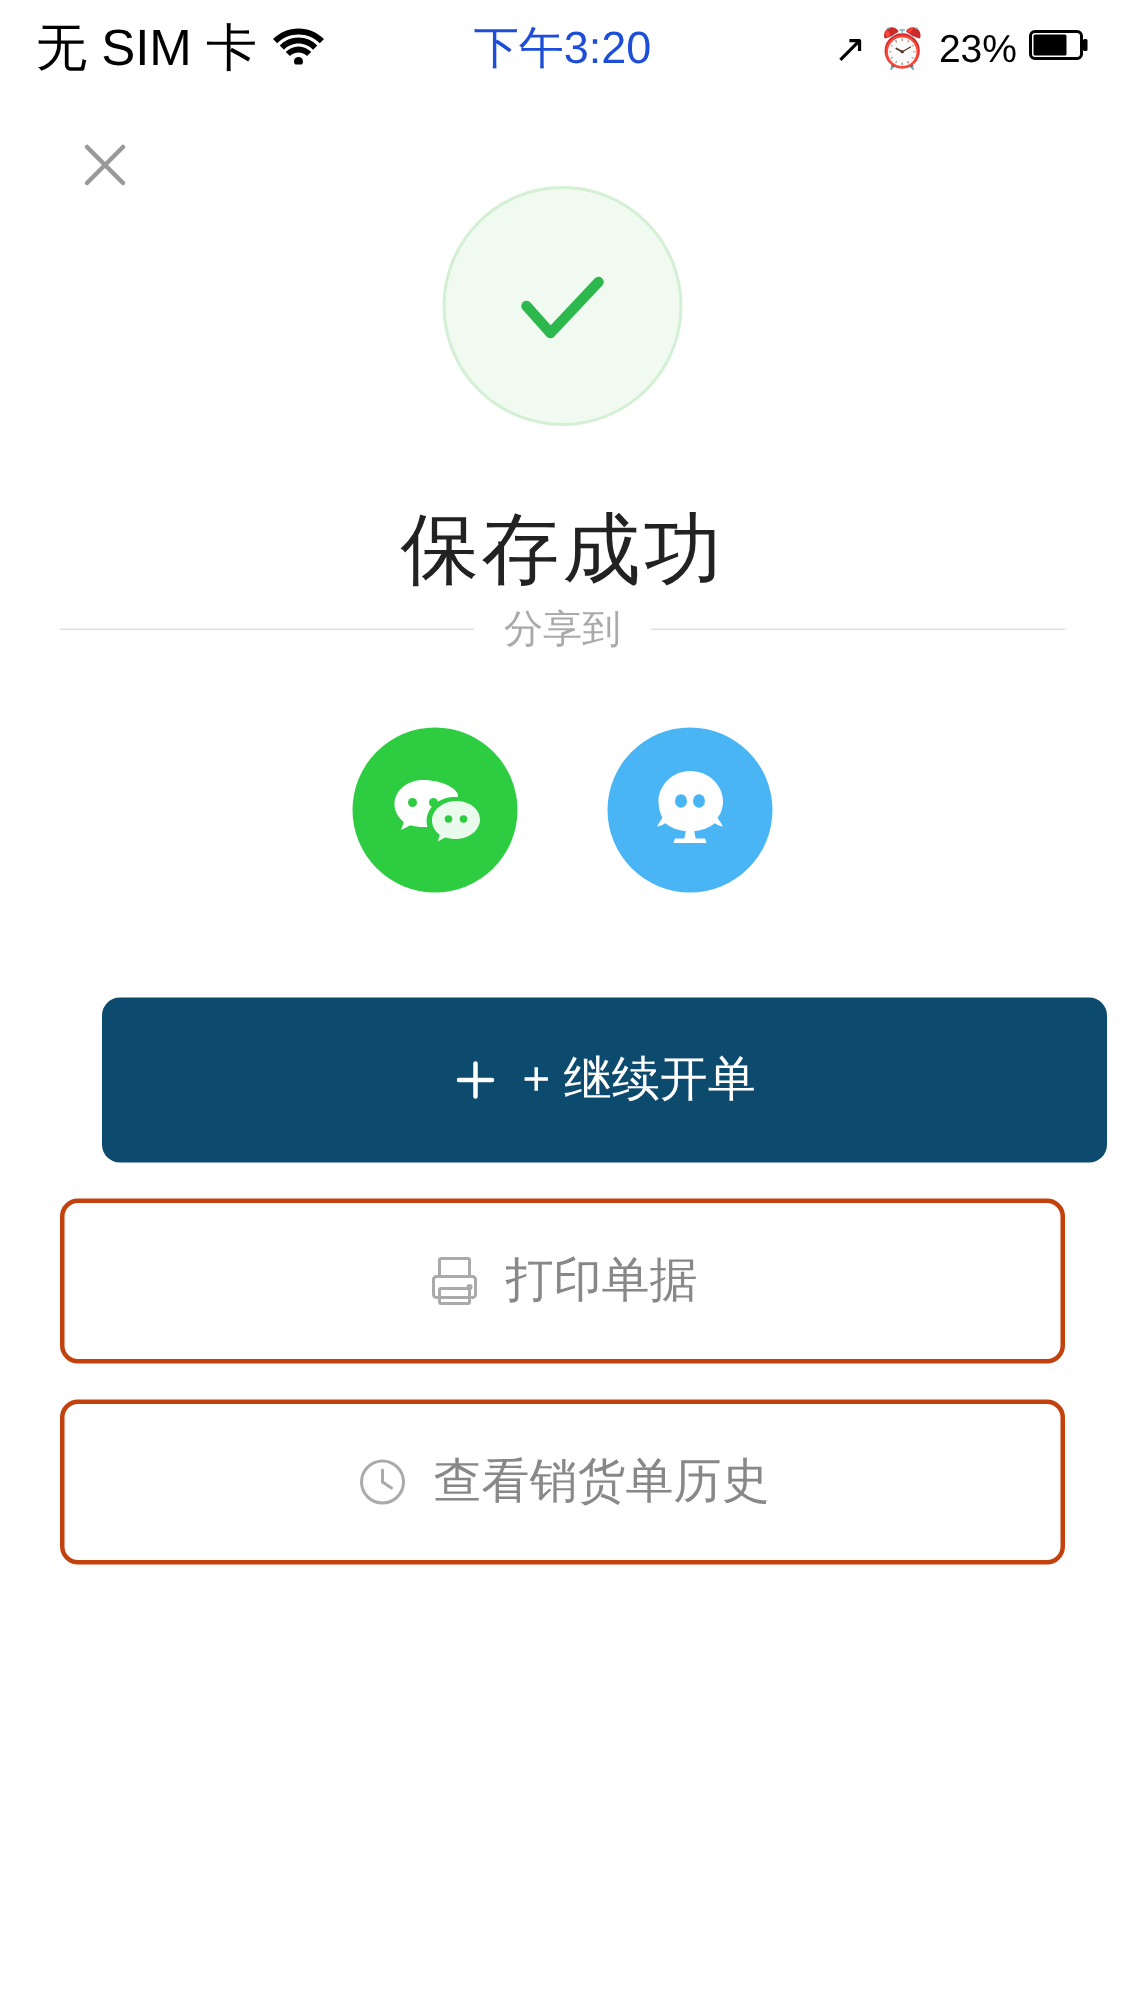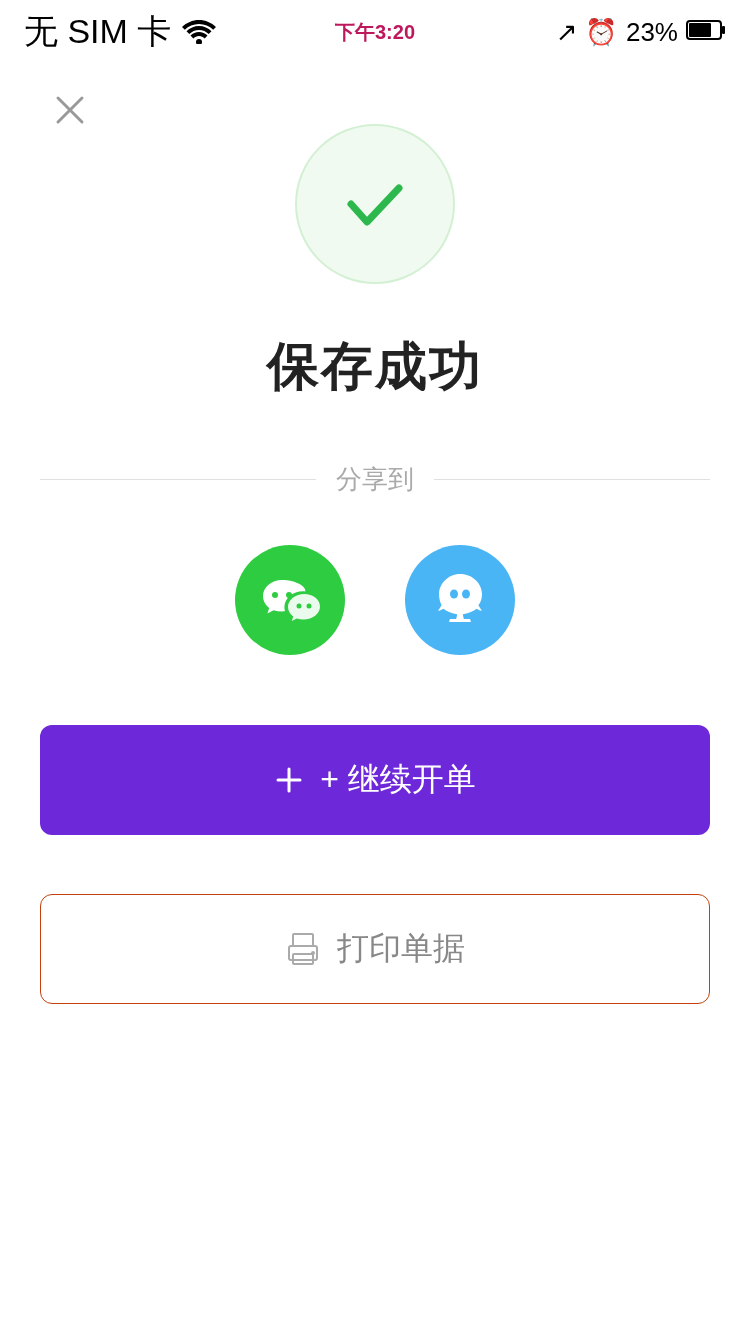--- a/index.html
+++ b/index.html
@@ -36,23 +36,23 @@
       font-weight: 500;
       color: #000;
     }
 
     .wifi-icon svg {
       width: 36px;
       height: 26px;
     }
 
     .status-center {
-      font-size: 20px;
-      font-weight: 700;
-      color: #be185d;
+      font-size: 30px;
+      font-weight: 400;
+      color: #1d4ed8;
       position: absolute;
       left: 50%;
       transform: translateX(-50%);
     }
 
     .status-right {
       display: flex;
       align-items: center;
       gap: 8px;
       font-size: 26px;
@@ -99,23 +99,22 @@
     }
 
     .checkmark {
       width: 80px;
       height: 80px;
     }
 
     
     .success-title {
       font-size: 52px;
-      font-weight: 700;
+      font-weight: 400;
       color: #222;
-      margin-bottom: 60px;
       letter-spacing: 2px;
     }
 
     
     .share-section {
       width: 100%;
       padding: 0 40px;
     }
 
     .share-divider-container {
@@ -179,30 +178,30 @@
       border: none;
       display: flex;
       align-items: center;
       justify-content: center;
       gap: 16px;
       font-size: 32px;
       cursor: pointer;
     }
 
     .btn-primary {
-      background: #6d28d9;
+      background: #0c4a6e;
       color: #ffffff;
       font-weight: 400;
+      margin-left: 28px;
     }
 
     .btn-secondary {
       background: #ffffff;
       color: #888;
-      border: 1px solid #c2410c;
-      margin-top: 35px;
+      border: 3px solid #c2410c;
     }
 
     .btn-icon {
       display: flex;
       align-items: center;
     }
   </style>
 </head>
 <body>
 
@@ -294,15 +293,25 @@
         <svg width="36" height="34" viewBox="0 0 36 34" fill="none">
           <rect x="8" y="2" width="20" height="12" rx="1" stroke="#aaa" stroke-width="2" fill="none"></rect>
           <rect x="4" y="14" width="28" height="14" rx="2" stroke="#aaa" stroke-width="2" fill="none"></rect>
           <rect x="8" y="22" width="20" height="10" rx="1" stroke="#aaa" stroke-width="2" fill="none"></rect>
           <circle cx="28" cy="21" r="2" fill="#aaa"></circle>
         </svg>
       </span>
       <span>打印单据</span>
     </button>
 
+    <button class="action-btn btn-secondary">
+      <span class="btn-icon">
+        <svg width="36" height="36" viewBox="0 0 36 36" fill="none">
+          <circle cx="18" cy="18" r="14" stroke="#aaa" stroke-width="2" fill="none"></circle>
+          <line x1="18" y1="10" x2="18" y2="18" stroke="#aaa" stroke-width="2" stroke-linecap="round"></line>
+          <line x1="18" y1="18" x2="24" y2="22" stroke="#aaa" stroke-width="2" stroke-linecap="round"></line>
+        </svg>
+      </span>
+      <span>查看销货单历史</span>
+    </button>
   </div>
 
 </div>
 
 </body></html>

